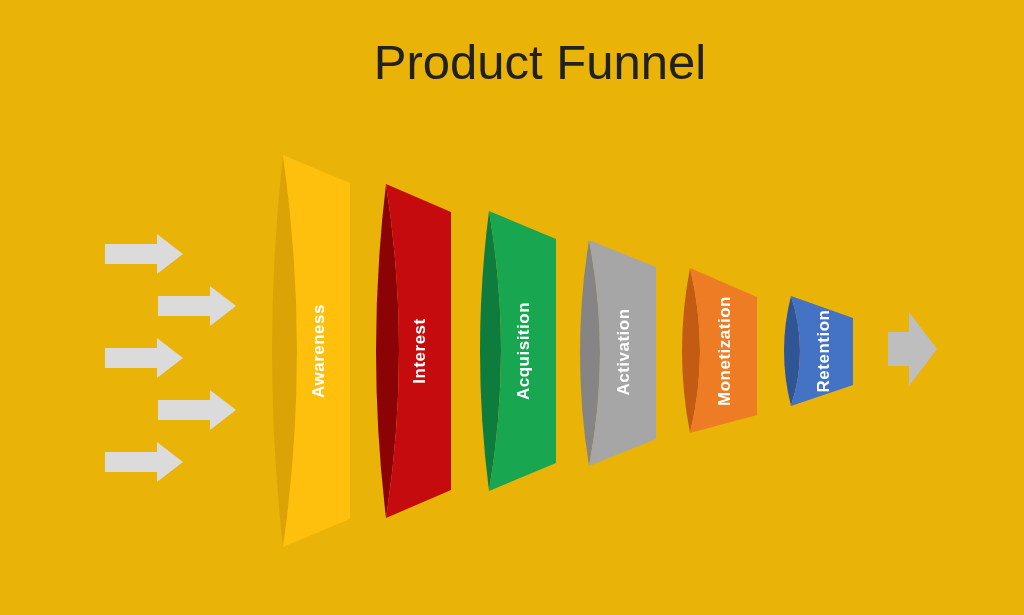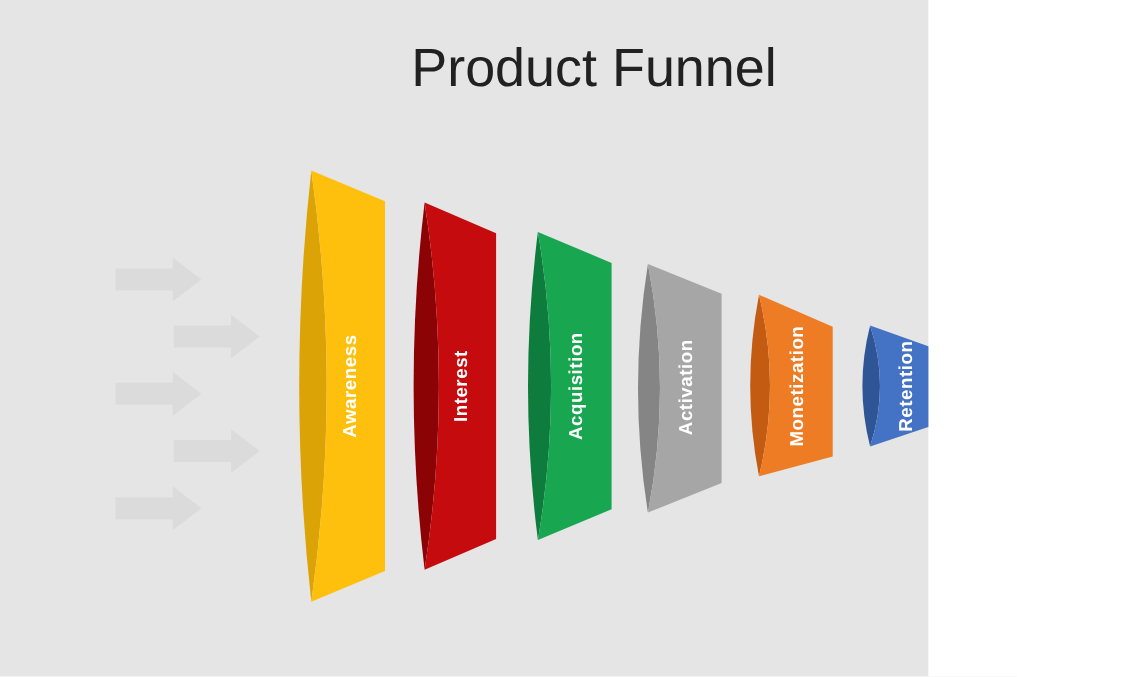--- a/index.html
+++ b/index.html
@@ -1,19 +1,19 @@
 <!DOCTYPE html>
 <html><head>
 <meta charset="utf-8">
 <style>
   html,body{margin:0;padding:0;background:#ffffff;}
   .slide{
     position:relative;
-    width:844px;height:615px;
-    background:#e5e5e5;
+    width:1024px;height:615px;
+    background:#eab308;
     overflow:hidden;
     font-family:"Liberation Sans", sans-serif;
   }
   .title{
     position:absolute;
     top:34px;left:56px;width:968px;
     text-align:center;
     font-size:49px;
     font-weight:300;
     letter-spacing:0px;

